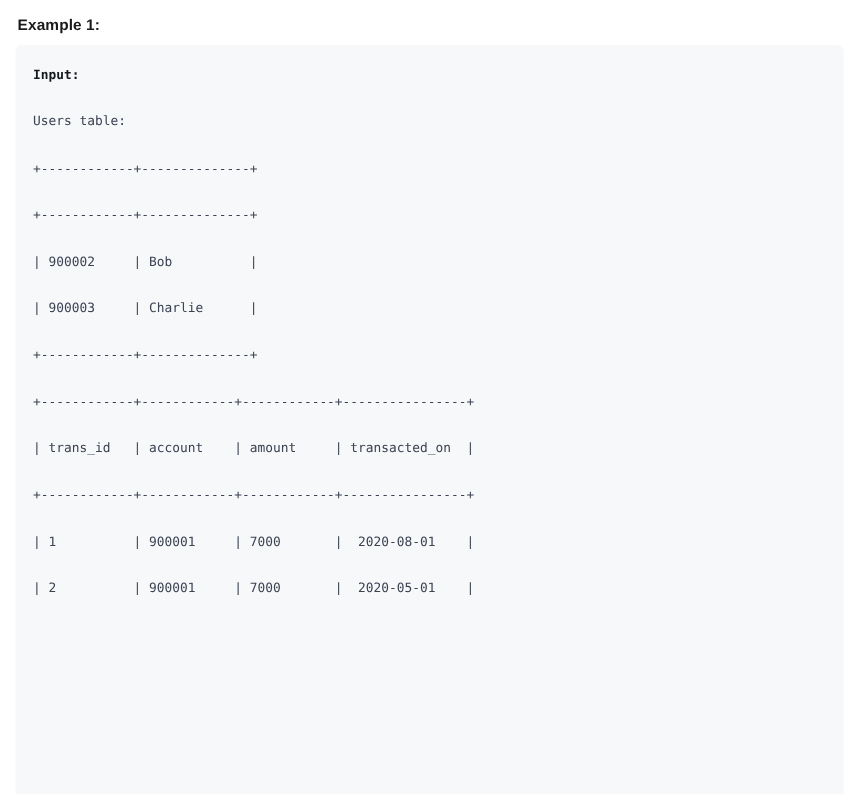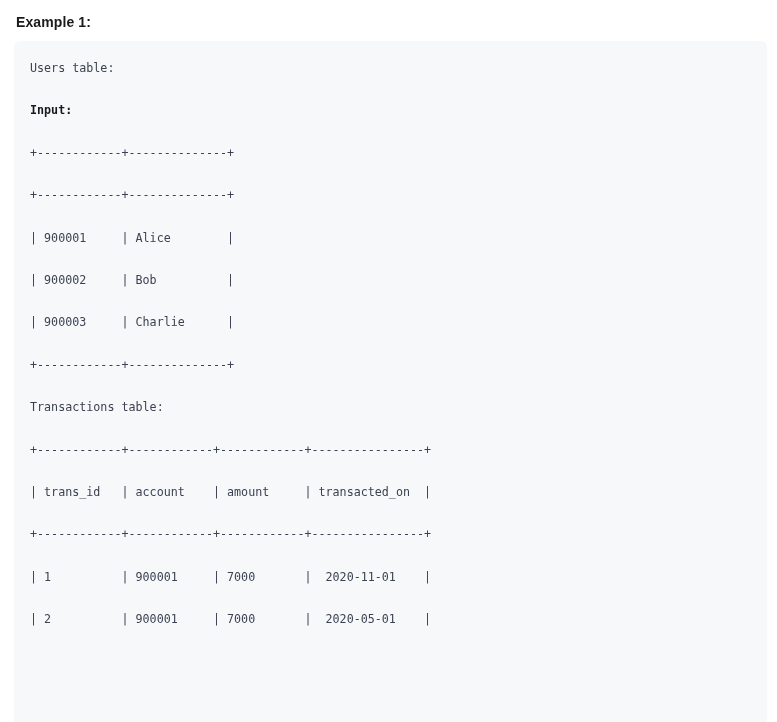--- a/index.html
+++ b/index.html
@@ -65,33 +65,31 @@
   }
 </style>
 </head>
 <body>
 
 <div class="page">
 
   <div class="example-heading">Example 1:</div>
 
   <div class="code-block">
-    <pre class="code-pre"><code><span class="code-line">Users table:</span>
-<span class="code-line lbl">Input:</span>
+    <pre class="code-pre"><code><span class="code-line lbl">Input:</span>
+<span class="code-line">Users table:</span>
 <span class="code-line">+------------+--------------+</span>
 <span class="code-line">+------------+--------------+</span>
-<span class="code-line">| 900001     | Alice        |</span>
 <span class="code-line">| 900002     | Bob          |</span>
 <span class="code-line">| 900003     | Charlie      |</span>
 <span class="code-line">+------------+--------------+</span>
-<span class="code-line">Transactions table:</span>
 <span class="code-line">+------------+------------+------------+----------------+</span>
 <span class="code-line">| trans_id   | account    | amount     | transacted_on  |</span>
 <span class="code-line">+------------+------------+------------+----------------+</span>
-<span class="code-line">| 1          | 900001     | 7000       |  2020-11-01    |</span>
+<span class="code-line">| 1          | 900001     | 7000       |  2020-08-01    |</span>
 <span class="code-line">| 2          | 900001     | 7000       |  2020-05-01    |</span>
 
 
 
 
 
 
 
 
 

